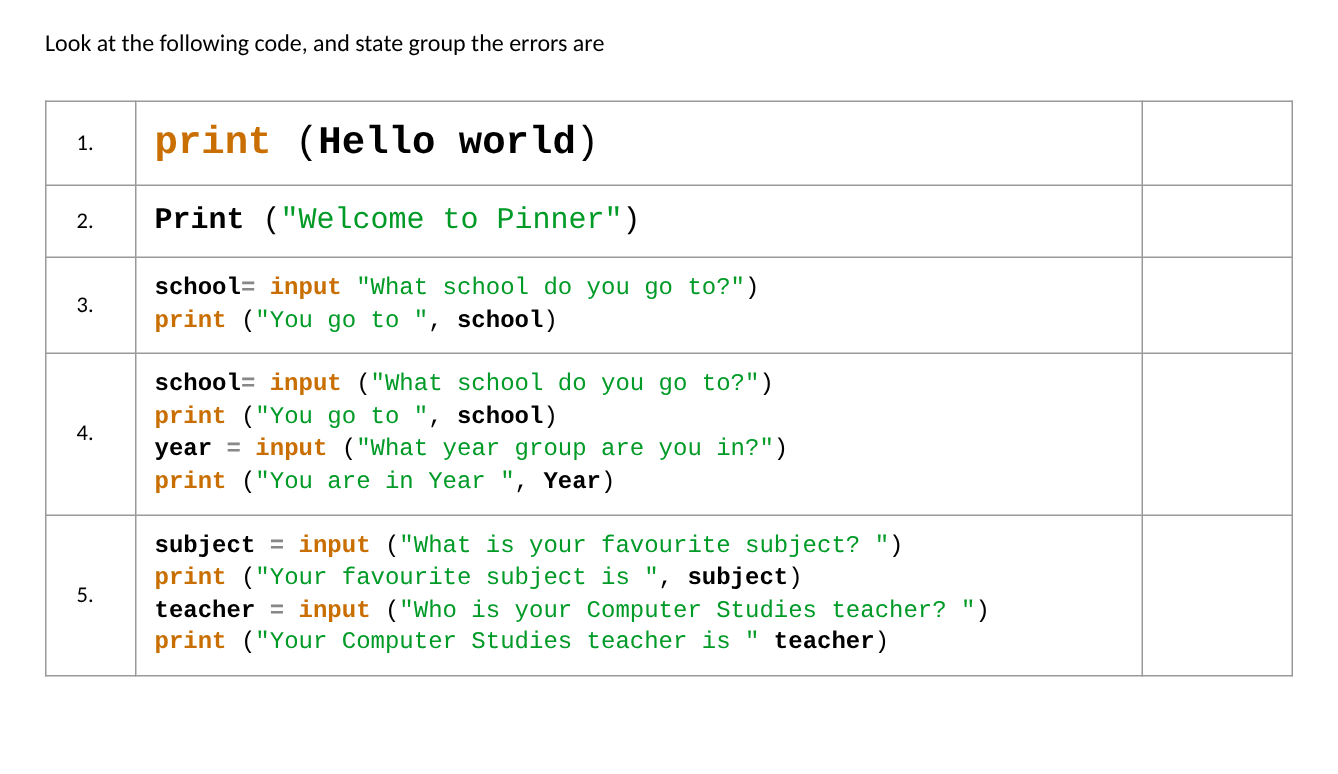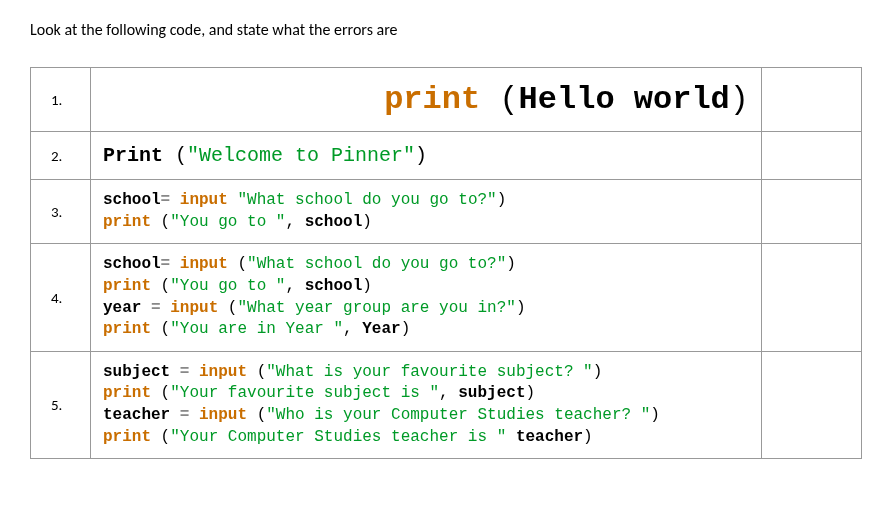--- a/index.html
+++ b/index.html
@@ -32,42 +32,41 @@
     padding-left: 20px;
   }
   td.code {
     font-family: "Courier New", Courier, monospace;
     font-size: 18px;
     color: #000;
     line-height: 1.35;
     white-space: pre;
   }
   td.code.big {
-    font-size: 32px;
-    text-align: right;
+    font-size: 26px;
   }
   td.code.med {
     font-size: 20px;
   }
   td.code.sm {
     font-size: 16px;
   }
   td.extra {
     width: 100px;
   }
   .kw { color: #c96e00; font-weight: bold; }
   .nm { color: #000; font-weight: bold; }
   .str { color: #009a27; }
   .op { color: #888; font-weight: bold; }
   .pn { color: #000; }
 </style>
 </head>
 <body>
 
-<div class="instruction">Look at the following code, and state what the errors are</div>
+<div class="instruction">Look at the following code, and state group the errors are</div>
 
 <table>
   <tbody id="tbody">
       <tr>
         <td class="num">1.</td>
         <td class="code big"><span class="kw">print</span><span class="pn"> (</span><span class="nm">Hello world</span><span class="pn">)</span></td>
         <td class="extra"></td>
       </tr>
       <tr>
         <td class="num">2.</td>

